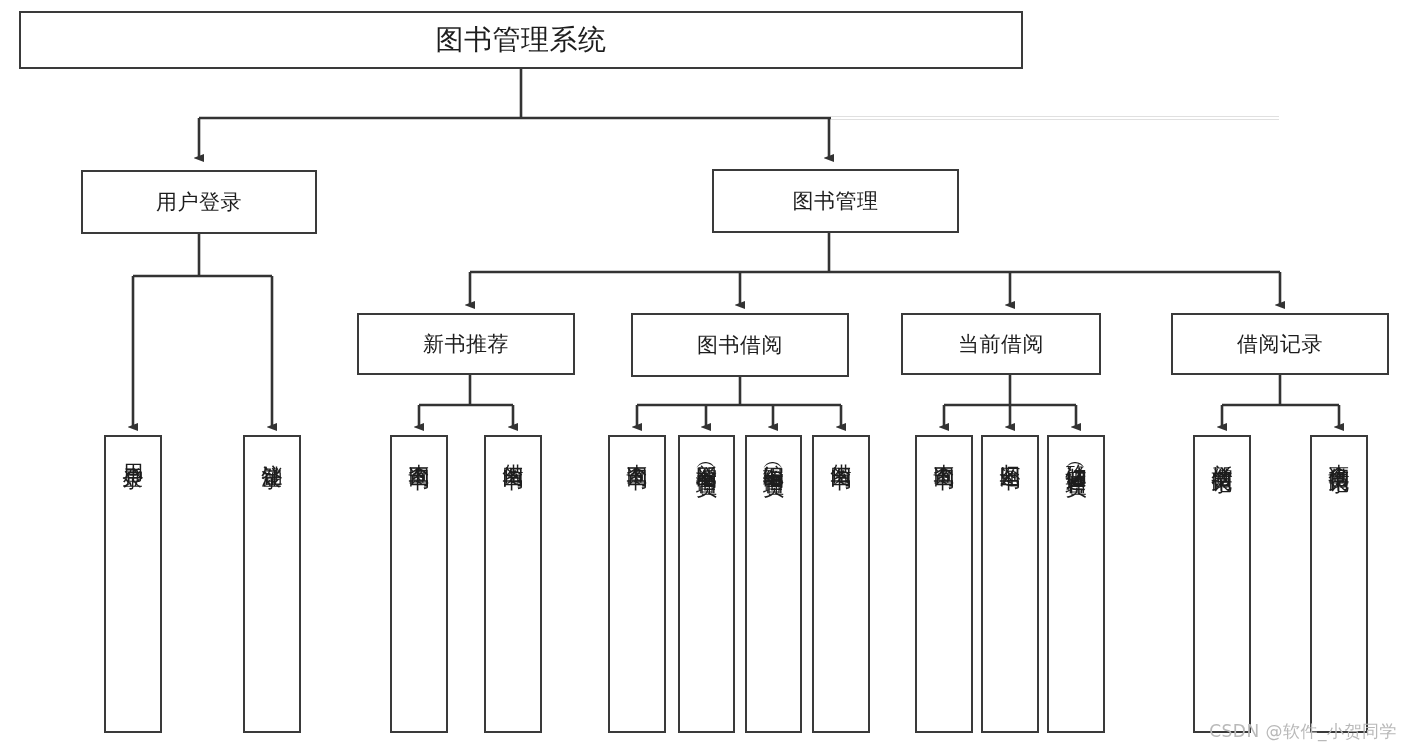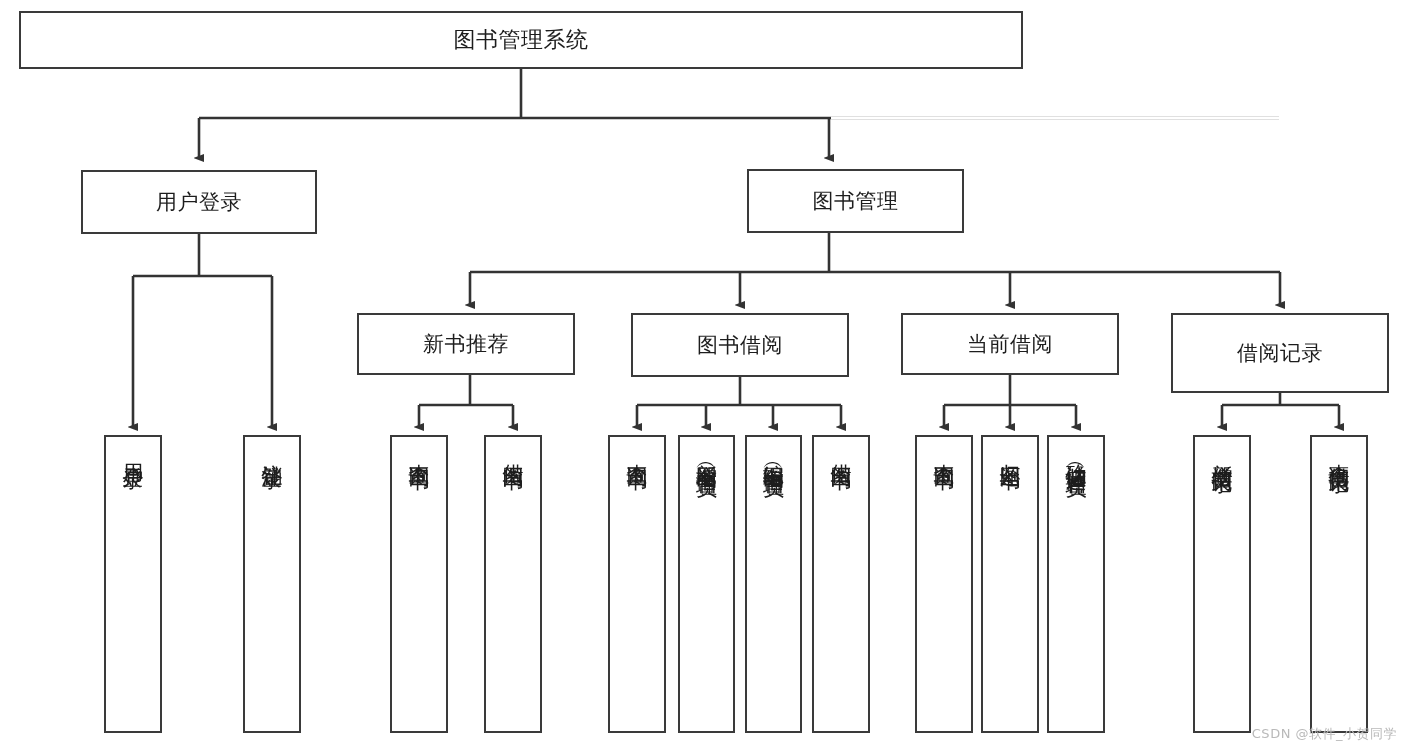--- a/index.html
+++ b/index.html
@@ -17,36 +17,36 @@
     color:#1d1d1d;
   }
   .node .lbl{
     display:block;
     text-align:center;
     line-height:1.18;
     letter-spacing:0.5px;
   }
   
   .h-node .lbl{font-size:21px;}
-  .root .lbl{font-size:22px;}
+  .root .lbl{font-size:28px;}
   
   .v-node{align-items:flex-start;padding-top:10px;}
   .v-node .lbl{
     writing-mode:vertical-rl;
     text-orientation:upright;
     font-size:21px;
     letter-spacing:2px;
     line-height:1.05;
     white-space:nowrap;
   }
   .watermark{
     position:absolute;
     right:8px;
     bottom:4px;
-    font-size:13px;
+    font-size:17px;
     color:#b9b9b9;
     letter-spacing:0.5px;
     white-space:nowrap;
     pointer-events:none;
   }
 </style>
 </head>
 <body>
 
 <div id="stage">
@@ -103,34 +103,34 @@
     </g>
   </svg>
 
   <div class="node h-node root" style="left:19px;top:11px;width:1004px;height:58px;">
     <span class="lbl">图书管理系统</span>
   </div>
 
   <div class="node h-node" style="left:81px;top:170px;width:236px;height:64px;">
     <span class="lbl">用户登录</span>
   </div>
-  <div class="node h-node" style="left:712px;top:169px;width:217px;height:64px;margin-left:35px;">
+  <div class="node h-node" style="left:712px;top:169px;width:247px;height:64px;">
     <span class="lbl">图书管理</span>
   </div>
 
   <div class="node h-node" style="left:357px;top:313px;width:218px;height:62px;">
     <span class="lbl">新书推荐</span>
   </div>
   <div class="node h-node" style="left:631px;top:313px;width:218px;height:64px;">
     <span class="lbl">图书借阅</span>
   </div>
-  <div class="node h-node" style="left:901px;top:313px;width:218px;height:62px;">
+  <div class="node h-node" style="left:901px;top:313px;width:200px;height:62px;">
     <span class="lbl">当前借阅</span>
   </div>
-  <div class="node h-node" style="left:1171px;top:313px;width:218px;height:80px;">
+  <div class="node h-node" style="left:1171px;top:313px;width:218px;height:62px;">
     <span class="lbl">借阅记录</span>
   </div>
 
   <div class="node v-node" style="left:104px;top:435px;width:58px;height:298px;">
     <span class="lbl">用户登录</span>
   </div>
   <div class="node v-node" style="left:243px;top:435px;width:58px;height:298px;">
     <span class="lbl">注销登录</span>
   </div>
 

